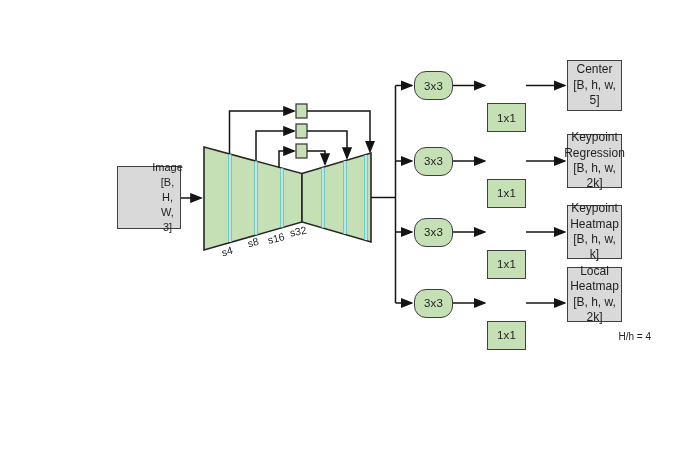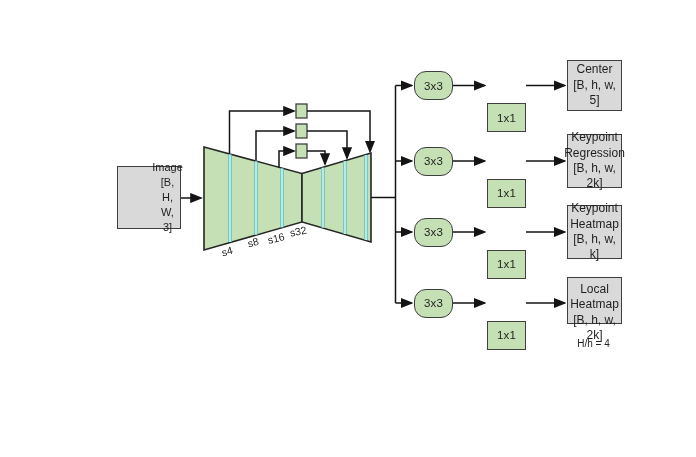--- a/index.html
+++ b/index.html
@@ -15,24 +15,24 @@
   }
   .gray-node{background:#d9d9d9;padding-left:37px;}
   .green-node{background:#c5e0b4;}
   .image-box{left:117px;top:166px;width:64px;height:63px;font-size:11px;line-height:1.35;}
   .conv-box{width:39px;height:29px;font-size:11.5px;letter-spacing:.2px;}
   .col-conv1{left:414px;border-radius:12px;}
   .col-conv2{left:487px;margin-top:32px;}
   .row-0{top:71px;}  .row-1{top:146.5px;} .row-2{top:217.5px;} .row-3{top:288.5px;}
   .out-box{left:567px;width:55px;font-size:12px;line-height:1.28;padding:4px 1px;}
   .out-0{top:60px;height:51px;} .out-1{top:134px;height:54px;}
-  .out-2{top:205px;height:54px;} .out-3{top:277px;height:47px;justify-content:space-between;}
+  .out-2{top:205px;height:54px;} .out-3{top:267px;height:55px;}
   .line:empty{display:none;}
   .annotation{
-    position:absolute;left:536px;top:337px;width:115px;text-align:center;
+    position:absolute;left:536px;top:330px;width:115px;text-align:right;
     font-size:10px;line-height:1.35;color:#1f1f1f;
   }
   .stage-label{font-size:10.5px;fill:#1f1f1f;}
 </style>
 </head>
 <body>
 
 <div class="canvas">
 
   <svg width="696" height="457" viewBox="0 0 696 457">

